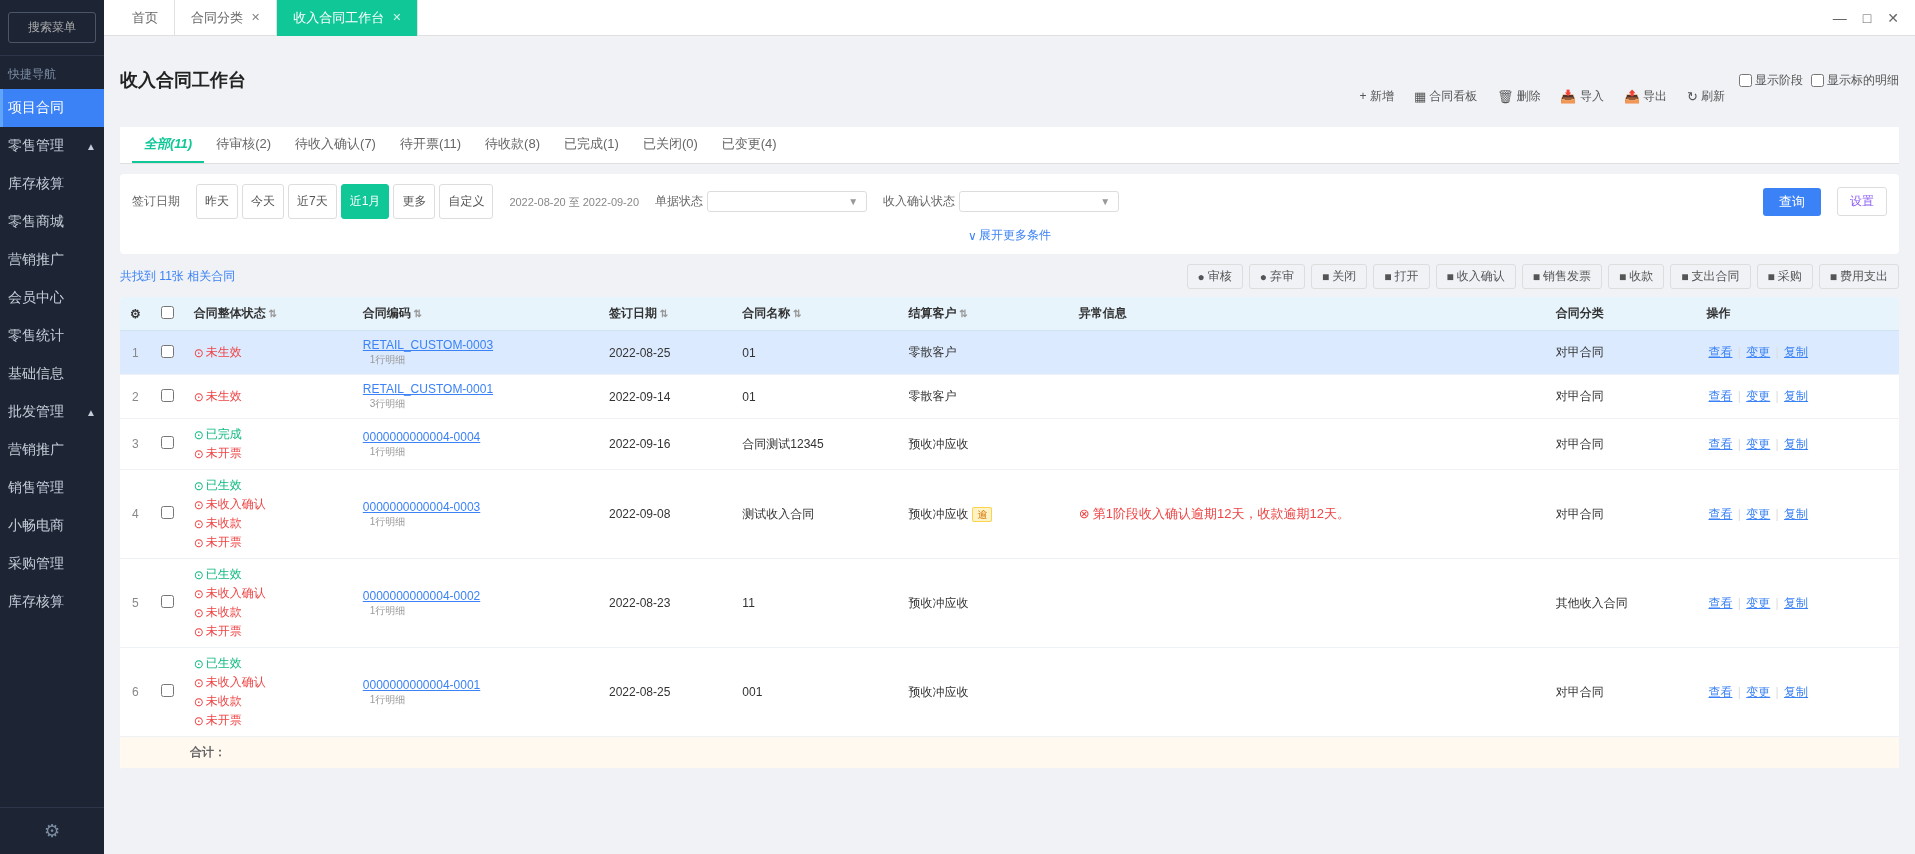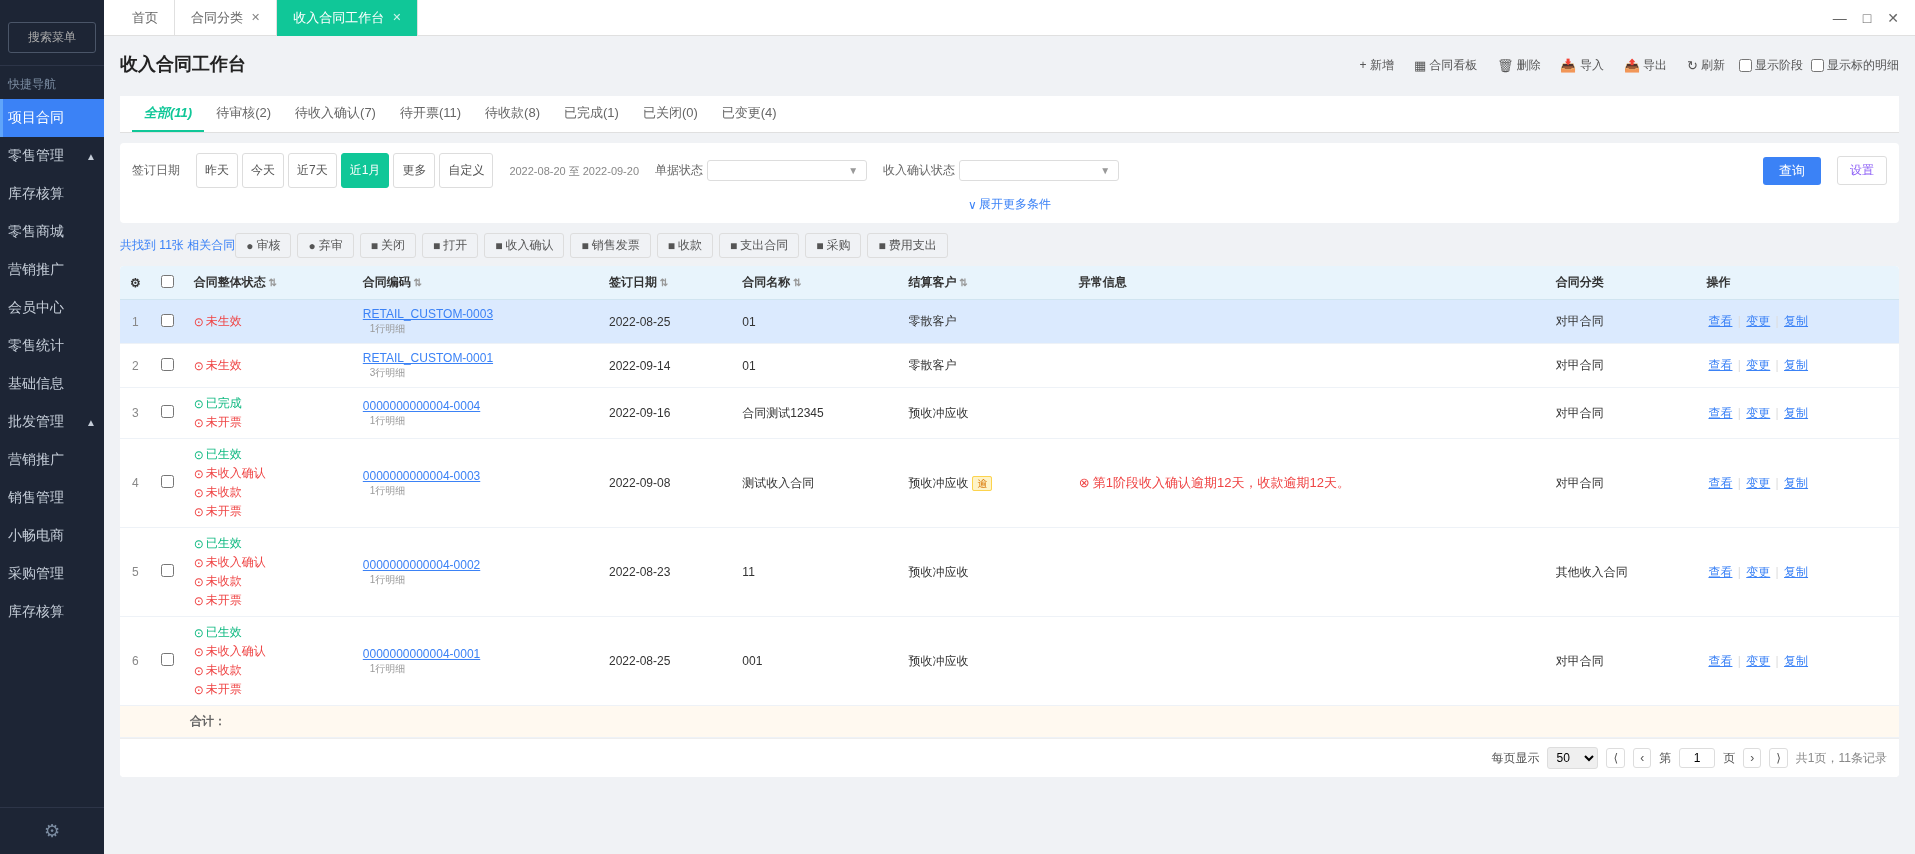--- a/index.html
+++ b/index.html
@@ -3,21 +3,21 @@
   <meta charset="utf-8">
   <style>
     * { box-sizing: border-box; margin: 0; padding: 0; }
     body { font-family: "Microsoft YaHei", "PingFang SC", Arial, sans-serif; font-size: 12px; background: #f0f2f5; color: #333; overflow: hidden; height: 854px; width: 1915px; }
 
     
     .app-container { display: flex; height: 854px; width: 1915px; }
 
     
     .sidebar { width: 104px; background: #1d2535; display: flex; flex-direction: column; color: #ccc; flex-shrink: 0; }
-    .sidebar-search { padding: 12px 8px; border-bottom: 1px solid #2d3548; margin-top: 10px; }
+    .sidebar-search { padding: 12px 8px; border-bottom: 1px solid #2d3548; }
     .sidebar-search-btn { width: 100%; background: transparent; border: 1px solid #4a5568; color: #aaa; padding: 6px 4px; border-radius: 3px; cursor: pointer; font-size: 12px; text-align: center; }
     .sidebar-nav-label { padding: 10px 8px 6px; font-size: 12px; color: #7a8ba0; }
     .sidebar-item { padding: 10px 8px; cursor: pointer; display: flex; align-items: center; gap: 4px; font-size: 13px; color: #c5cdd8; position: relative; }
     .sidebar-item.active { background: #3b82f6; color: #fff; }
     .sidebar-item.active::before { content: ''; position: absolute; left: 0; top: 0; bottom: 0; width: 3px; background: #60a5fa; }
     .sidebar-item-label { font-size: 14px; }
     .sidebar-arrow { margin-left: auto; font-size: 10px; }
     .sidebar-bottom { margin-top: auto; padding: 12px 8px; border-top: 1px solid #2d3548; display: flex; justify-content: center; }
     .sidebar-gear { color: #7a8ba0; cursor: pointer; font-size: 18px; }
 
@@ -32,21 +32,21 @@
     .tab-close { margin-left: 4px; font-size: 11px; opacity: 0.8; }
     .tab-bar-right { display: flex; align-items: center; gap: 8px; }
     .win-btn { background: none; border: none; cursor: pointer; font-size: 14px; color: #666; padding: 2px 4px; }
 
     
     .page-content { flex: 1; padding: 16px; overflow: auto; background: #f0f2f5; }
     .page-title { font-size: 18px; font-weight: bold; color: #222; margin-bottom: 12px; }
 
     
     .toolbar { display: flex; align-items: center; justify-content: flex-end; gap: 8px; margin-bottom: 10px; flex-wrap: wrap; }
-    .toolbar-btn { background: none; border: none; cursor: pointer; color: #555; font-size: 12px; display: flex; align-items: center; gap: 3px; padding: 4px 6px; white-space: nowrap; }
+    .toolbar-btn { background: none; border: none; cursor: pointer; color: #555; font-size: 12px; display: flex; align-items: center; gap: 3px; padding: 4px 6px; white-space: nowrap; margin-top: 32px; }
     .toolbar-btn-icon { font-size: 13px; }
     .toolbar-checkbox { display: flex; align-items: center; gap: 3px; font-size: 12px; color: #555; }
     .toolbar-checkbox input { cursor: pointer; }
 
     
     .status-tabs { display: flex; align-items: center; gap: 0; border-bottom: 1px solid #e0e0e0; margin-bottom: 10px; background: #fff; padding: 0 12px; }
     .status-tab { padding: 8px 12px; cursor: pointer; font-size: 13px; color: #666; border-bottom: 2px solid transparent; white-space: nowrap; }
     .status-tab.active { color: #10c798; border-bottom: 2px solid #10c798; font-weight: bold; font-style: italic; }
 
     
@@ -59,21 +59,21 @@
     .filter-date-range { font-size: 11px; color: #888; margin-top: 2px; }
     .filter-select { display: flex; align-items: center; gap: 4px; }
     .filter-select-box { border: 1px solid #ddd; border-radius: 3px; padding: 4px 8px; font-size: 12px; color: #555; background: #fff; min-width: 160px; cursor: pointer; display: flex; align-items: center; justify-content: space-between; }
     .filter-select-arrow { font-size: 10px; color: #999; }
     .btn-query { background: #3b82f6; color: #fff; border: none; border-radius: 3px; padding: 5px 16px; cursor: pointer; font-size: 13px; }
     .btn-setting { background: #fff; color: #8b5cf6; border: 1px solid #ddd; border-radius: 3px; padding: 5px 12px; cursor: pointer; font-size: 12px; }
     .expand-more { color: #3b82f6; cursor: pointer; font-size: 12px; display: flex; align-items: center; gap: 2px; }
     .filter-spacer { flex: 1; }
 
     
-    .action-bar { display: flex; align-items: center; margin-bottom: 8px; }
+    .action-bar { display: flex; align-items: center; justify-content: space-between; margin-bottom: 8px; }
     .action-bar-left { font-size: 12px; color: #666; }
     .action-bar-left span { color: #3b82f6; }
     .action-bar-right { display: flex; gap: 6px; flex-wrap: wrap; }
     .action-btn { background: none; border: 1px solid #ddd; border-radius: 3px; padding: 3px 10px; cursor: pointer; font-size: 12px; color: #555; display: flex; align-items: center; gap: 3px; }
 
     
     .table-container { background: #fff; border-radius: 4px; overflow: auto; }
     table { width: 100%; border-collapse: collapse; font-size: 12px; }
     thead tr { background: #e8f4fc; }
     th { padding: 8px 10px; text-align: left; color: #333; font-weight: bold; border-bottom: 1px solid #d0e4f0; white-space: nowrap; font-size: 12px; }
@@ -510,33 +510,17 @@
           <tbody>
               <tr class="summary-row">
             <td style="width:30px;"></td>
             <td style="width:30px;"></td>
             <td style="padding:7px 10px; font-size:12px; font-weight:bold; color:#666;">合计：</td>
             <td colspan="7"></td>
           </tr>
         </tbody>
           </table>
 
-        <div class="pagination">
-          <span>每页显示</span>
-          <select class="page-size-select">
-            <option>50</option>
-            <option>100</option>
-            <option>200</option>
-          </select>
-          <button class="page-btn">⟨</button>
-          <button class="page-btn">‹</button>
-          <span>第</span>
-          <input class="page-input" type="text" value="1" style="">
-          <span>页</span>
-          <button class="page-btn">›</button>
-          <button class="page-btn">⟩</button>
-          <span class="page-info">共1页，11条记录</span>
-        </div>
       </div>
 
     </div>
   </div>
 </div>
 
 </body></html>

